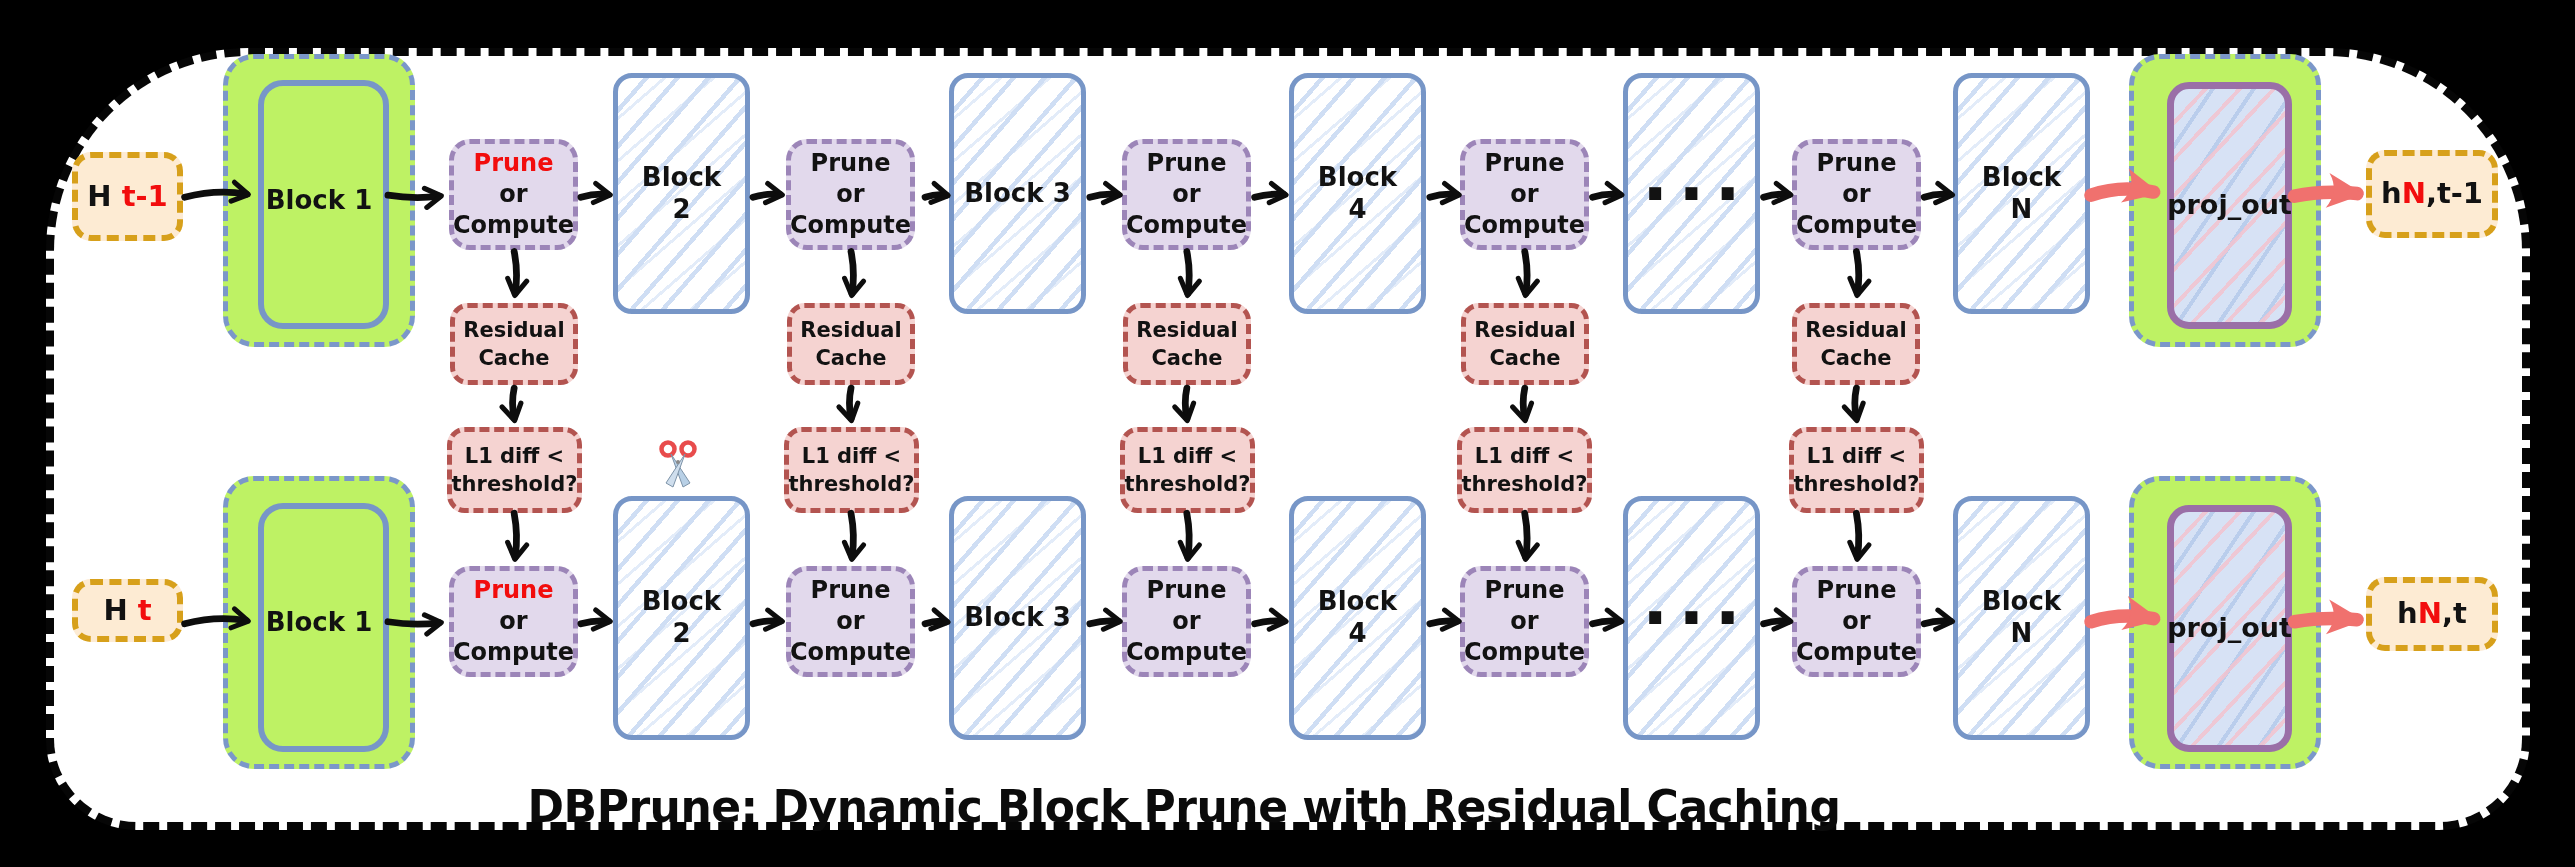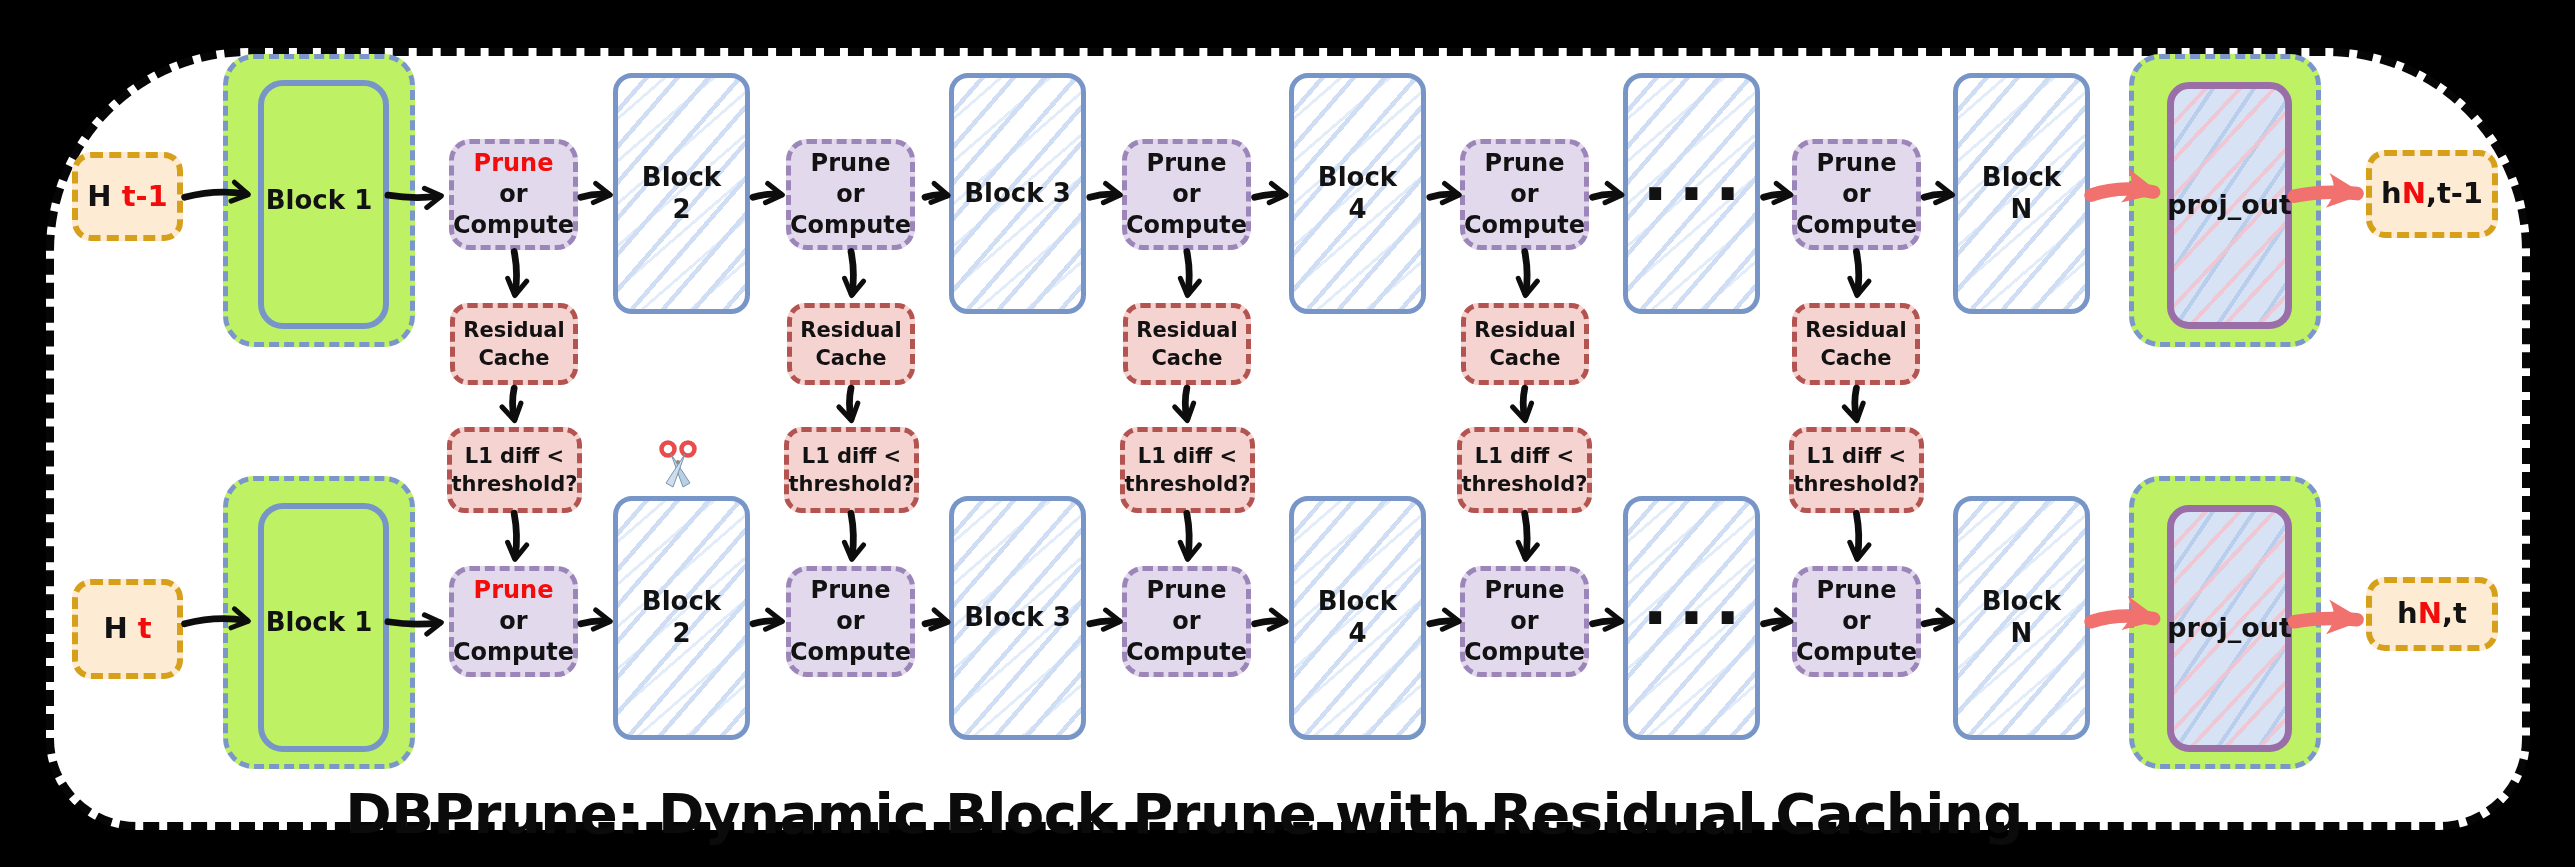--- a/index.html
+++ b/index.html
@@ -37,21 +37,21 @@
     position:absolute;box-sizing:border-box;border:7.3px solid #9a6fa7;border-radius:22px;
     display:flex;align-items:center;justify-content:center;font-weight:700;font-size:27px;color:#121212;
     background-color:#d7e2f5;
     background-image:
       repeating-linear-gradient(133deg, rgba(242,195,207,0) 0 21px, rgba(242,195,207,.85) 21px 25px),
       repeating-linear-gradient(124deg, rgba(150,180,225,0) 0 30px, rgba(150,180,225,.45) 30px 34px);
   }
   .dots{font-size:68px;letter-spacing:10.4px;text-indent:10.4px;line-height:1}
   .title{
     position:absolute;left:1184px;top:781px;transform:translateX(-50%);
-    font-size:56px;font-weight:700;white-space:nowrap;color:#0b0b0b;letter-spacing:-0.5px;
+    font-size:44px;font-weight:700;white-space:nowrap;color:#0b0b0b;letter-spacing:-0.5px;
   }
   svg.arrows{position:absolute;left:0;top:0;pointer-events:none}
   .scissors{position:absolute;left:653px;top:439px;width:50px;height:52px}
 </style>
 </head>
 <body>
 
 <div class="canvas"></div>
 
 <div class="b io" style="left:72px;top:152px;width:111px;height:89px">
@@ -174,21 +174,21 @@
 </div>
 
 <svg class="scissors" viewBox="0 0 100 104">
   <circle cx="30" cy="20" r="13" fill="none" stroke="#e84c4c" stroke-width="9"></circle>
   <circle cx="70" cy="20" r="13" fill="none" stroke="#e84c4c" stroke-width="9"></circle>
   <path d="M36 30 L74 88 L60 96 Z" fill="#b8d0e6" stroke="#7d93a8" stroke-width="2"></path>
   <path d="M64 30 L26 88 L40 96 Z" fill="#cfdeed" stroke="#7d93a8" stroke-width="2"></path>
   <circle cx="50" cy="46" r="4" fill="#8a8a8a"></circle>
 </svg>
 
-<div class="b io" style="left:72px;top:579px;width:111px;height:100px">
+<div class="b io" style="left:72px;top:579px;width:111px;height:63px">
   <div><span>H </span><span class="em">t</span><span></span></div>
 </div>
 
 <div class="b cont" style="left:223px;top:476px;width:192px;height:293px">
   <div class="inner" style="left:30px;top:22px;width:131px;height:249px"></div>
   <div class="lbl">
       <span>Block 1</span>
     </div>
 </div>
 

